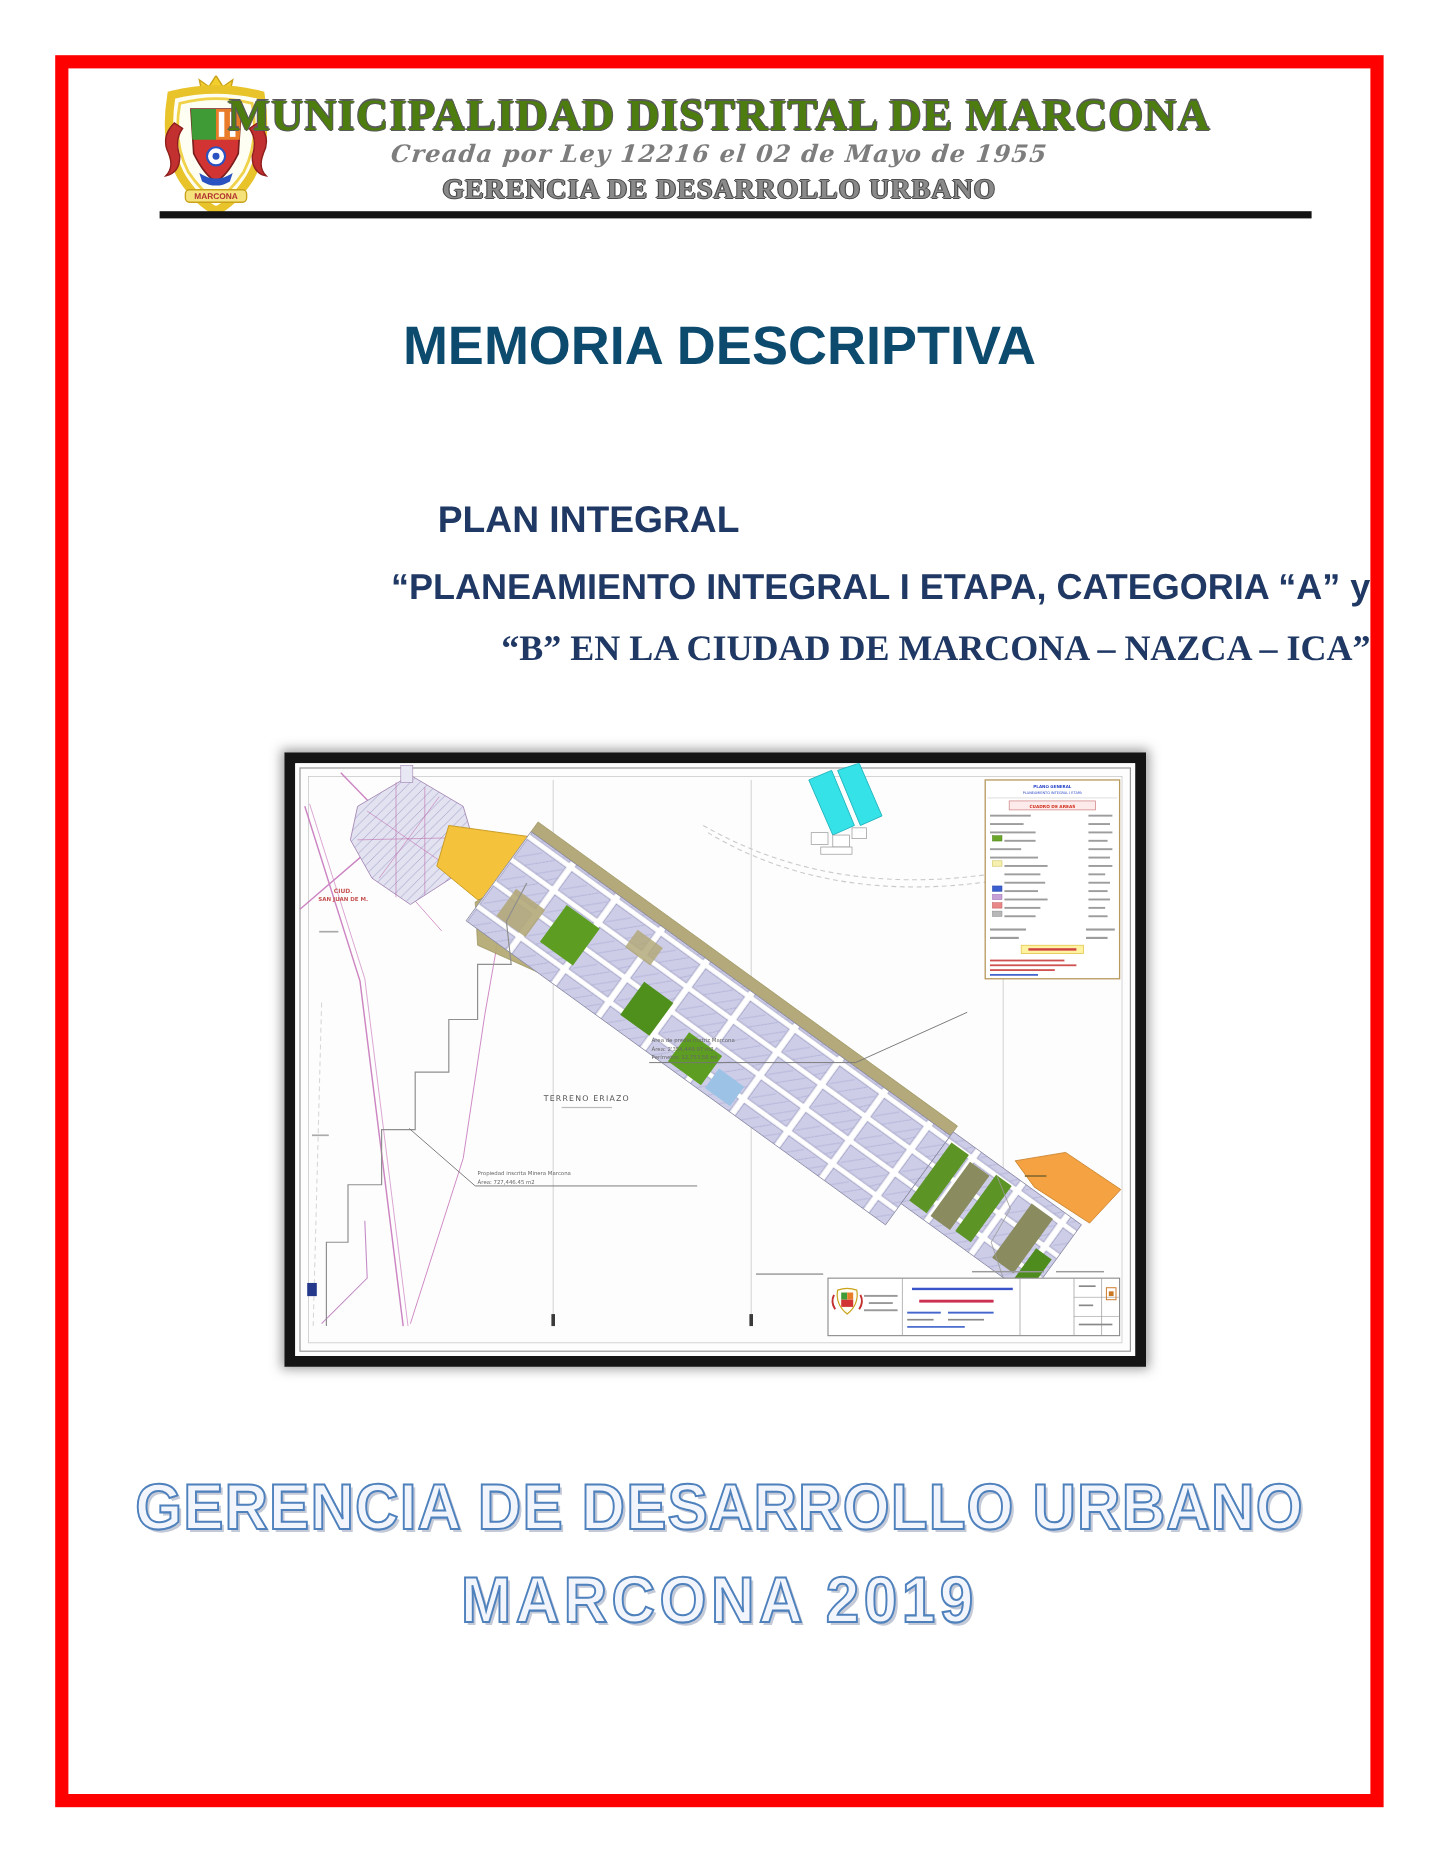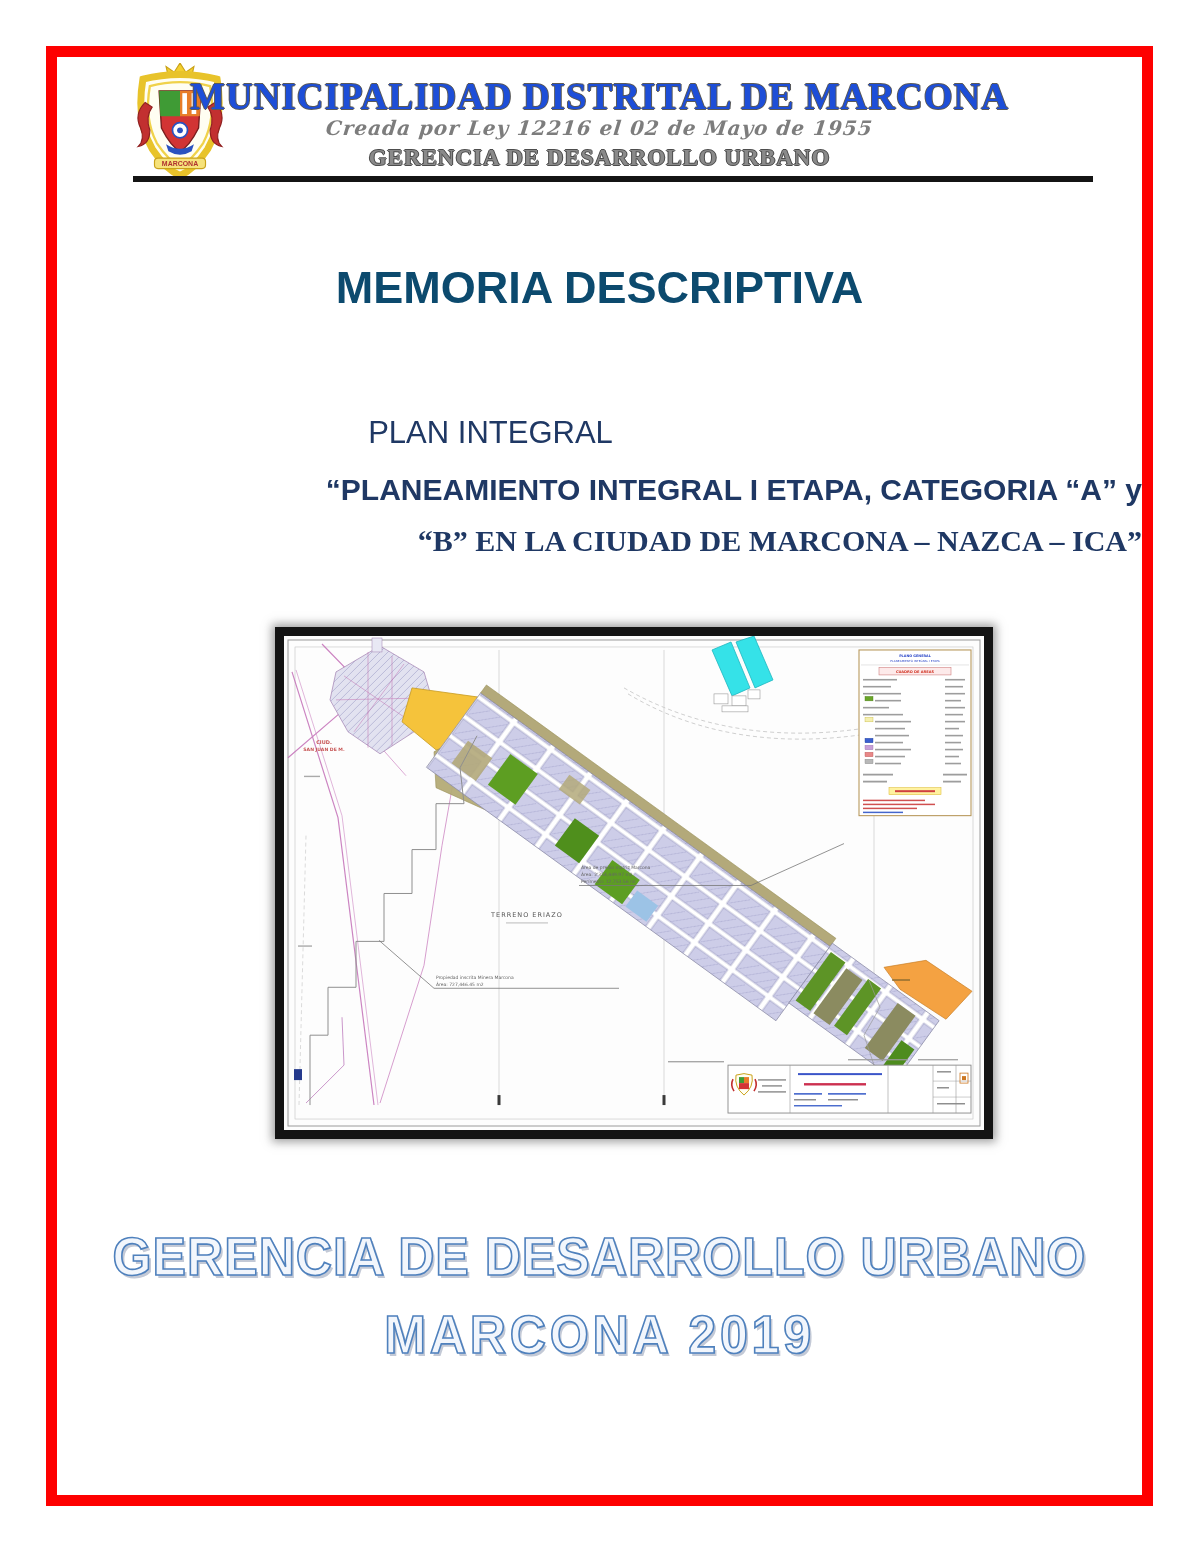--- a/index.html
+++ b/index.html
@@ -11,21 +11,21 @@
   
   .page-frame {
     position:absolute; left:46px; top:46px; width:1107px; height:1460px;
     border:11px solid #fe0000; background:#ffffff;
   }
   
   .coat-of-arms { position:absolute; left:64px; top:6px; width:118px; height:116px; }
   .hdr-line { position:absolute; left:0; width:1085px; text-align:center; }
   .hdr-municipality {
     top:18px; font-family:"Liberation Serif", serif; font-weight:700;
-    font-size:37px; letter-spacing:1px; color:#1d4ed8;
+    font-size:37px; letter-spacing:1px; color:#4d7c0f;
     text-shadow:1px 0 0 #5a5a5a, -1px 0 0 #5a5a5a, 0 1px 0 #5a5a5a, 0 -1px 0 #5a5a5a;
   }
   .hdr-script {
     top:59px; font-family:"DejaVu Serif", serif; font-style:italic; font-weight:700;
     font-size:20px; letter-spacing:1px; color:#7d7d7d; transform:skewX(-6deg);
   }
   .hdr-office {
     top:88px; font-family:"Liberation Serif", serif; font-weight:700;
     font-size:23px; letter-spacing:1px; color:#8a8a8a;
     text-shadow:1px 0 0 #4d4d4d, -1px 0 0 #4d4d4d, 0 1px 0 #4d4d4d, 0 -1px 0 #4d4d4d;
@@ -34,34 +34,33 @@
     position:absolute; left:76px; top:119px; width:960px; height:3px;
     border-top:4px solid #141414; border-bottom:2px solid #141414;
   }
   
   .doc-title {
     position:absolute; left:0; top:205px; width:1085px; text-align:center;
     font-size:45px; font-weight:700; color:#0c4a6e; letter-spacing:0px;
   }
   .plan-label {
     position:absolute; left:0; top:358px; width:867px; text-align:center;
-    font-size:31px; font-weight:400; color:#1f3864;
+    font-size:31px; font-weight:700; color:#1f3864;
   }
   .plan-name1, .plan-name2 {
     position:absolute; left:0; width:1085px; text-align:right;
     font-size:30px; font-weight:700; color:#1f3864;
   }
   .plan-name1 { top:416px; }
   .plan-name2 { top:467px;font-family:Liberation Serif, serif; }
   
   .map-wrap {
     position:absolute; left:180px; top:570px; width:718px; height:512px;
     border:9px solid #141414; background:#fdfdfd;
     box-shadow:0 0 9px 3px rgba(80,80,80,0.55);
-    margin-left:38px;
   }
   .map-wrap svg { width:100%; height:100%; display:block; }
   
   .footer-office, .footer-year {
     position:absolute; left:0; width:1085px; text-align:center;
     font-weight:700; color:#f2f6fc;
     -webkit-text-stroke:1.7px #4f81bd;
     text-shadow:2.5px 2.5px 0 #c3c9d6;
     transform:scaleX(0.93);
   }

